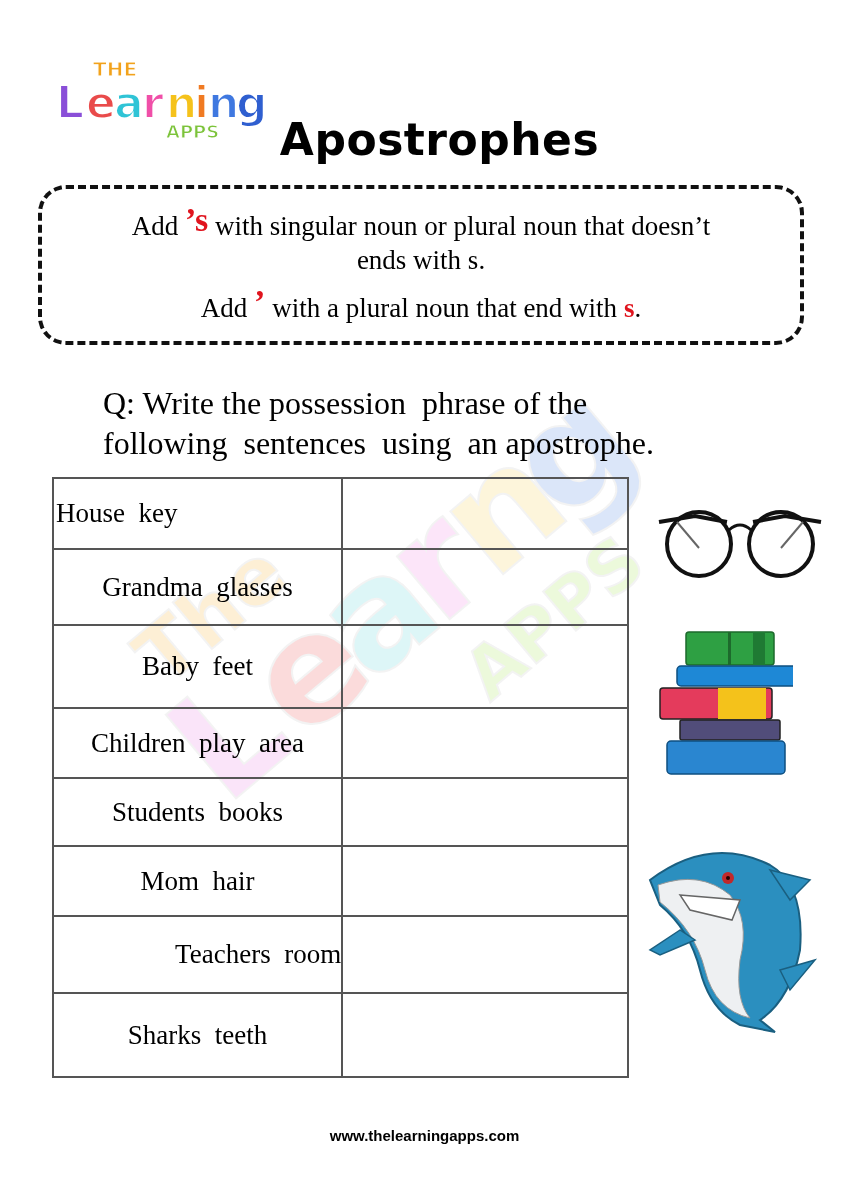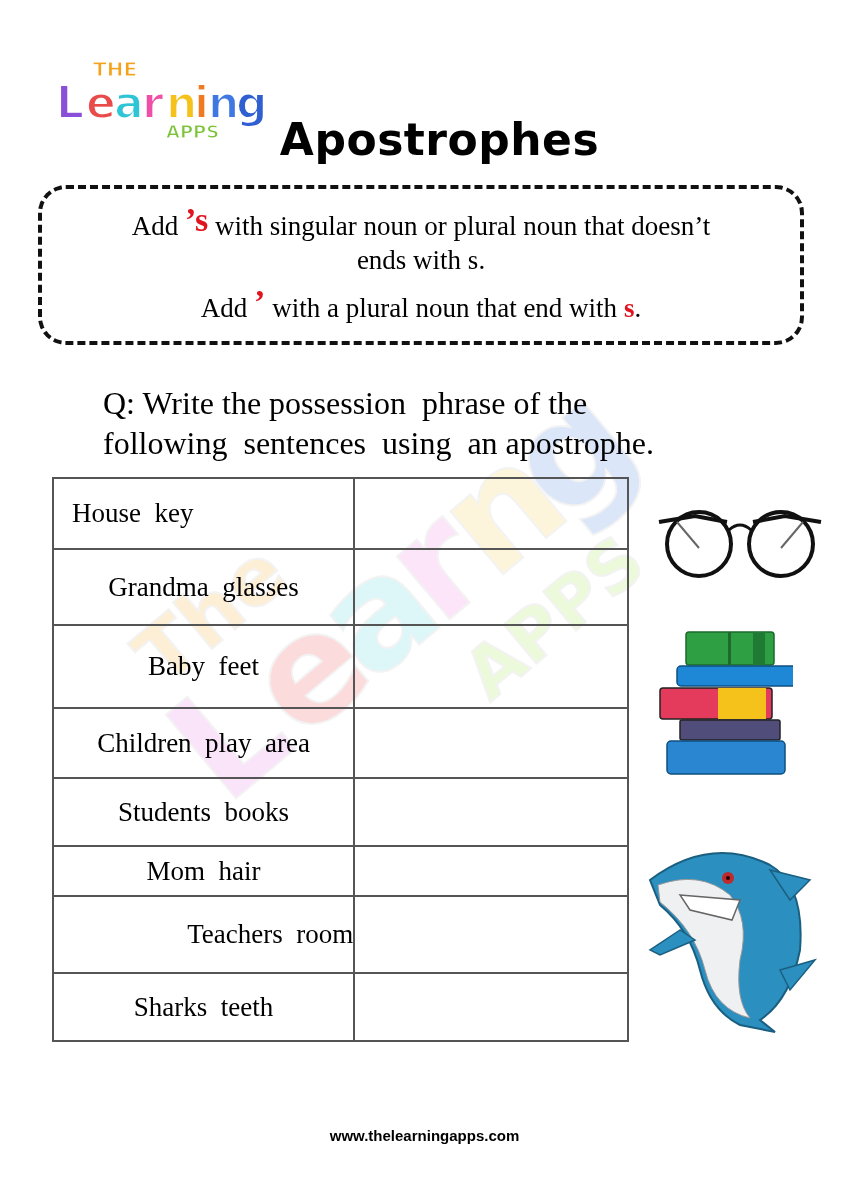--- a/index.html
+++ b/index.html
@@ -21,21 +21,21 @@
   .rule-line.l2 { top: 244px; }
   .rule-line.l3 { top: 290px; }
   .red { color: #e0141e; font-weight: bold; }
   .apos { font-size: 34px; position: relative; top: -4px; }
 
   .question { position: absolute; left: 103px; top: 383px; font-size: 32px; line-height: 40px; width: 620px; }
 
   table.answers { position: absolute; left: 52px; top: 477px; border-collapse: collapse; width: 577px; }
   table.answers td { border: 2px solid #555; font-size: 27px; padding: 0; vertical-align: middle; }
   table.answers td.phrase { width: 286px; text-align: center; }
-  table.answers td.phrase.left { text-align: left; padding-left: 18px; }
+  table.answers td.phrase.left { text-align: left; padding-left: 2px; }
   table.answers td.answer { width: 287px; background: transparent; }
 
   .pic { position: absolute; }
   .glasses { left: 655px; top: 500px; width: 170px; height: 85px; }
   .books { left: 658px; top: 628px; width: 135px; height: 150px; }
   .shark { left: 640px; top: 840px; width: 180px; height: 195px; }
 
   .footer { position: absolute; left: 0; width: 849px; top: 1127px; text-align: center; font-family: "Liberation Sans", sans-serif;
     font-weight: bold; font-size: 15px; }
 </style>
@@ -106,29 +106,29 @@
         <td class="answer"></td>
       </tr>
       <tr style="height: 70px;">
         <td class="phrase" style="white-space: pre;">Children  play  area</td>
         <td class="answer"></td>
       </tr>
       <tr style="height: 68px; padding-left: 24px;">
         <td class="phrase" style="white-space: pre;">Students  books</td>
         <td class="answer"></td>
       </tr>
-      <tr style="height: 50px;">
+      <tr style="height: 70px;">
         <td class="phrase" style="white-space: pre;">Mom  hair</td>
         <td class="answer"></td>
       </tr>
       <tr style="height: 77px;">
         <td class="phrase" style="white-space: pre; text-align: right;">Teachers  room</td>
         <td class="answer"></td>
       </tr>
-      <tr style="height: 68px;">
+      <tr style="height: 84px;">
         <td class="phrase" style="white-space: pre;">Sharks  teeth</td>
         <td class="answer"></td>
       </tr>
     </tbody>
 </table>
 
 <svg class="pic glasses" viewBox="0 0 170 85">
   <path d="M4 22 L40 16 L72 22" fill="none" stroke="#111" stroke-width="4"></path>
   <path d="M98 22 L130 16 L166 22" fill="none" stroke="#111" stroke-width="4"></path>
   <circle cx="44" cy="44" r="32" fill="none" stroke="#111" stroke-width="4"></circle>

